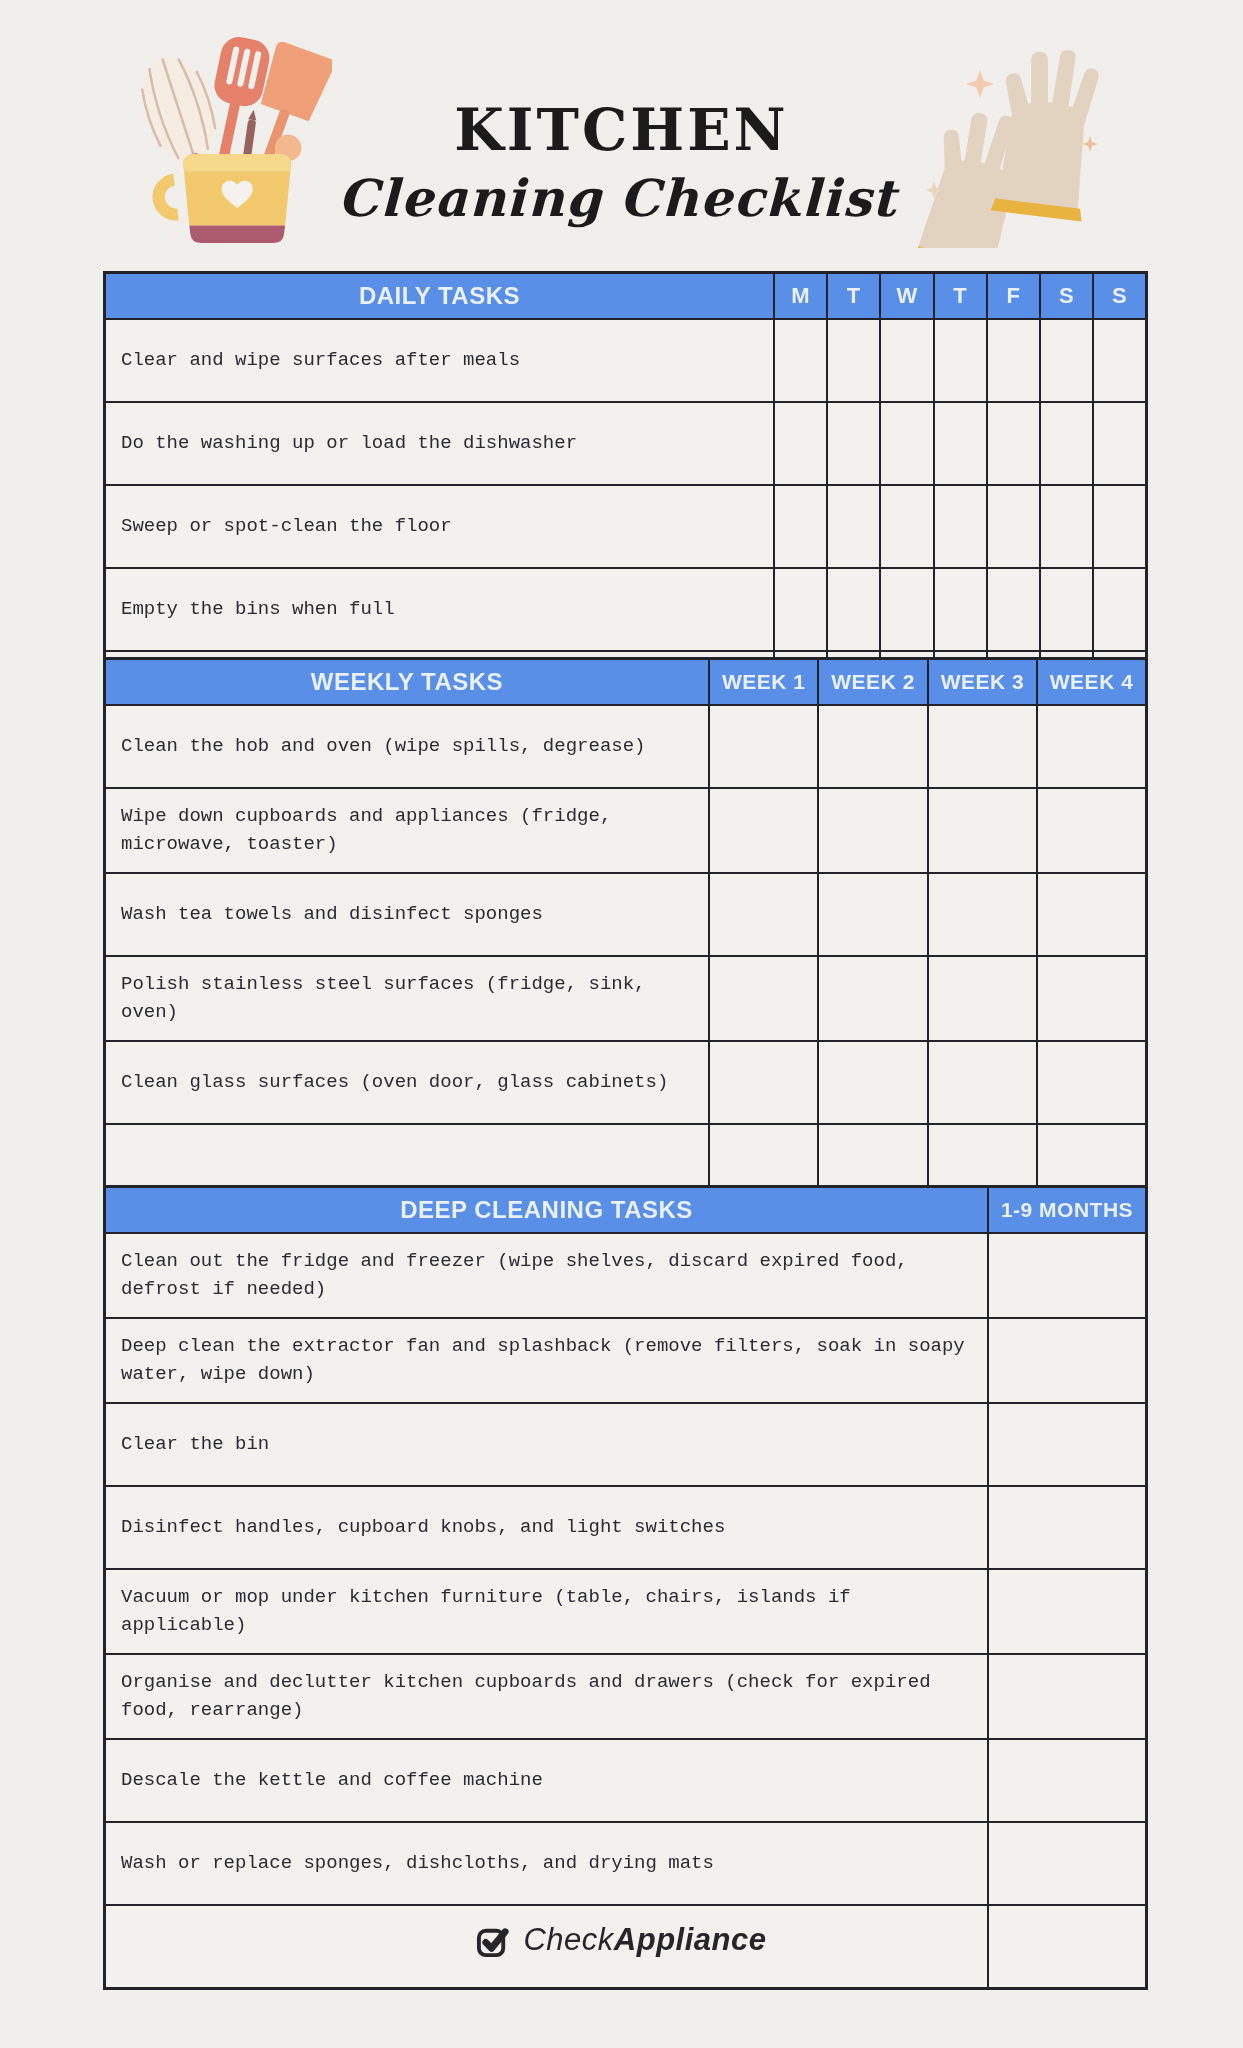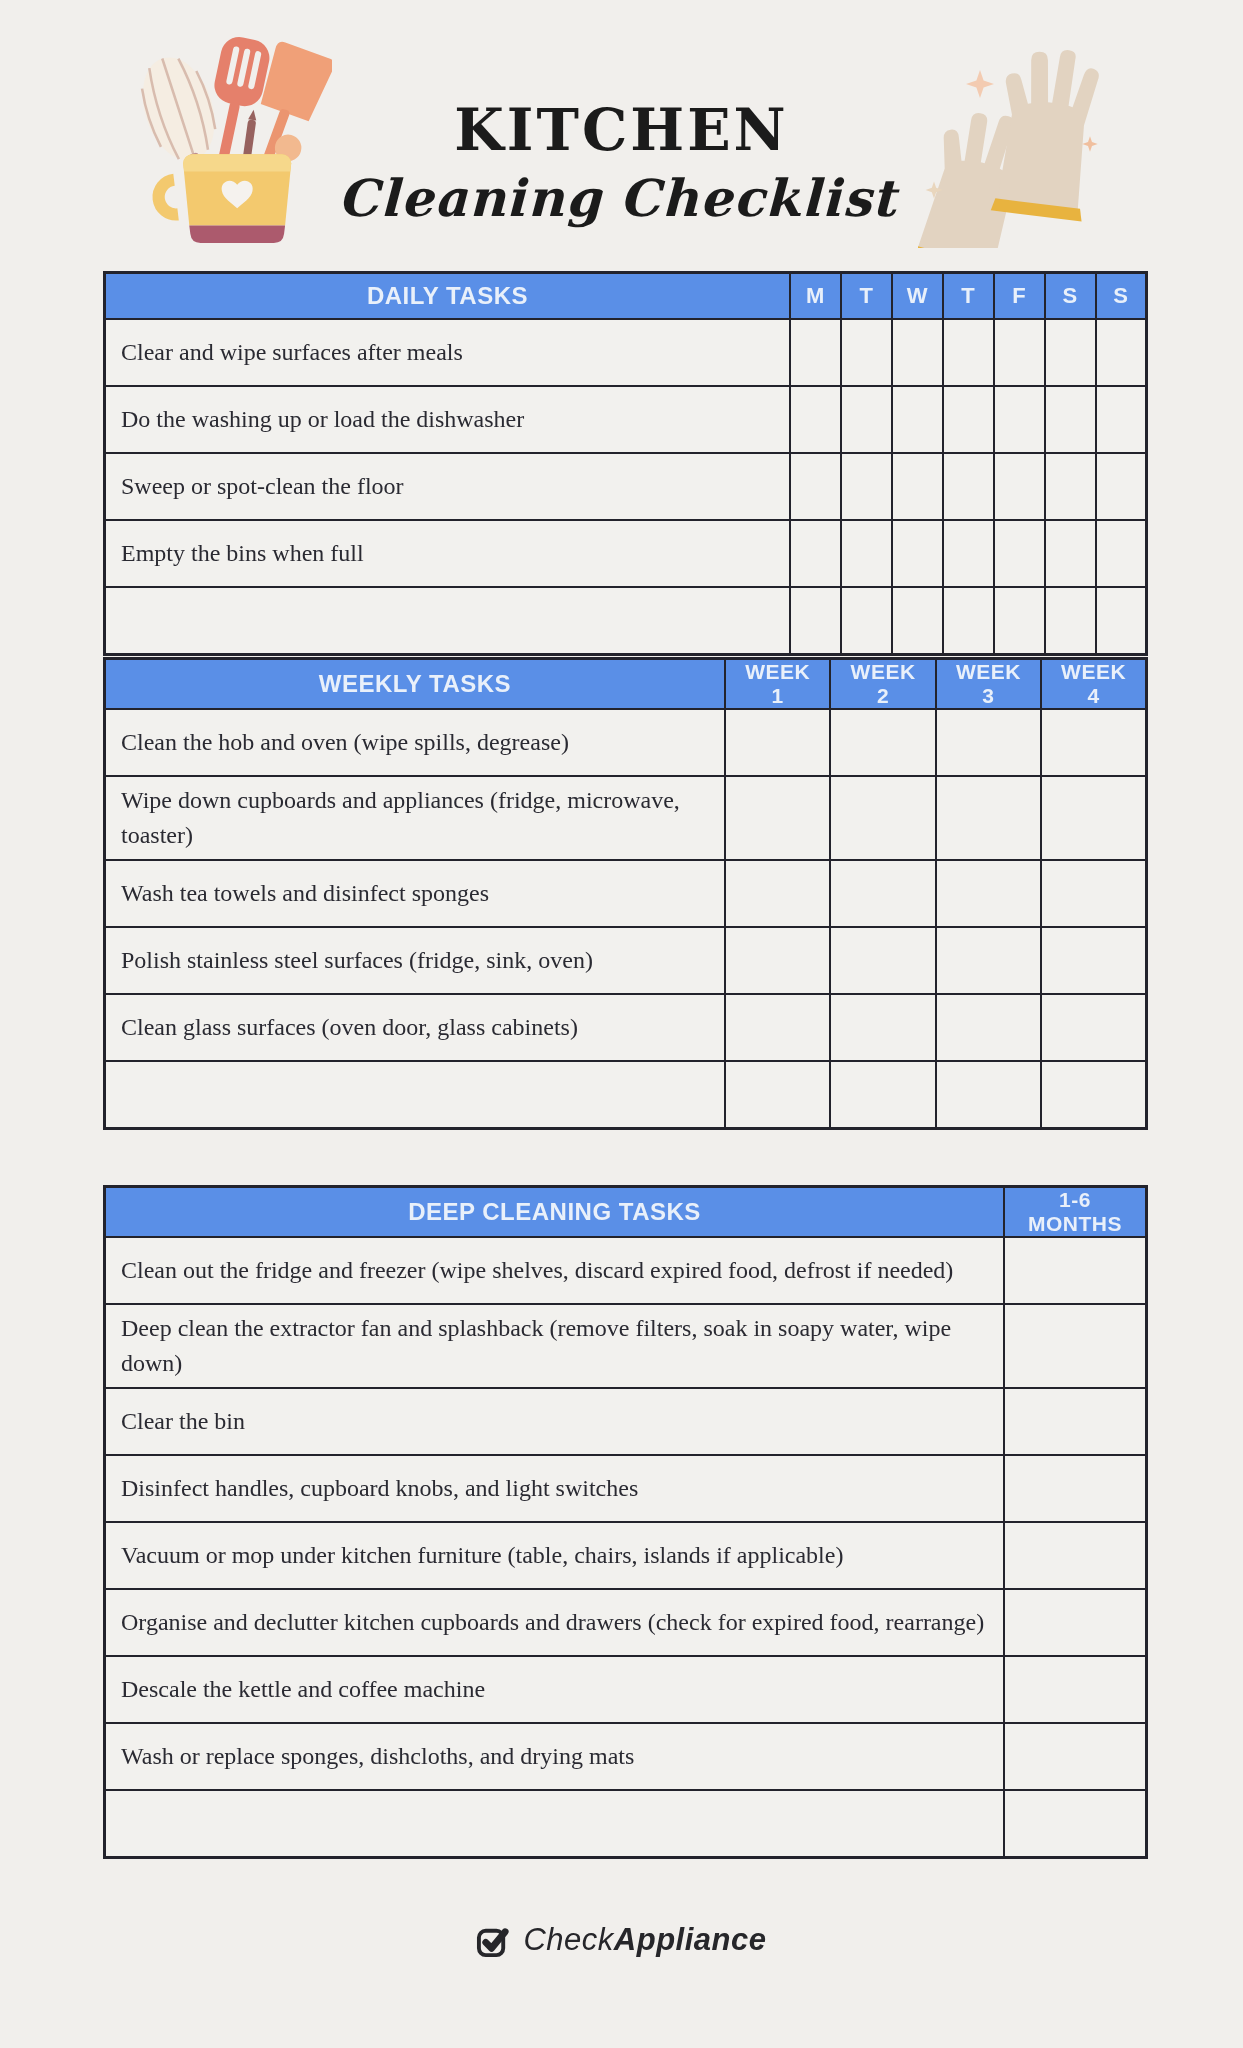--- a/index.html
+++ b/index.html
@@ -37,36 +37,36 @@
     background:#F2F1EE;
     border:3px solid #23232C;
   }
   .t-daily{top:271px;}
   .t-weekly{top:657px;}
   .t-deep{top:1185px;border-radius:20px;}
   .check-table th{
     background:#5A8FE7;color:#E9F0FA;
     border:2px solid #23232C;
     font-weight:bold;font-size:24px;letter-spacing:0.5px;
-    height:44px;padding:0 12px;text-align:center;
+    height:44px;padding:0 4px;text-align:center;
   }
   .check-table th.col-h{font-size:21px;}
   .t-daily th.col-h{font-size:22px;}
   .check-table th.task-h{}
   .t-daily th.task-h{width:659px;}
   .t-weekly th.task-h{width:594px;margin-left:40px;}
   .t-deep th.task-h{width:873px;}
   .check-table td{
     border:2px solid #23232C;
     height:53px;
   }
   .check-table td.task{
-    font-family:Liberation Serif, serif;
-    font-size:24px;line-height:1.45;
-    padding:6px 15px;
+    font-family:Liberation Mono, monospace;
+    font-size:19px;line-height:1.45;
+    padding:14px 15px;
     vertical-align:middle;
     color:#2A2A32;
   }
   .check-table td.check{background:#F2F1EE;}
   
   .footer-brand{
     position:absolute;left:0;top:1922px;width:100%;
     display:flex;align-items:center;justify-content:center;gap:12px;
   }
   .footer-brand .brand-text{
@@ -264,21 +264,21 @@
         <td class="check"></td>
         <td class="check"></td>
       </tr>
     </tbody>
 </table>
 
 <table class="check-table t-deep">
   <thead>
     <tr>
       <th class="task-h">DEEP CLEANING TASKS</th>
-    <th class="col-h">1-6 MONTHS</th>
+    <th class="col-h">1-9 MONTHS</th>
       </tr>
   </thead>
   <tbody>
       <tr>
         <td class="task">Clean out the fridge and freezer (wipe shelves, discard expired food, defrost if needed)</td>
         <td class="check"></td>
       </tr>
       <tr>
         <td class="task">Deep clean the extractor fan and splashback (remove filters, soak in soapy water, wipe down)</td>
         <td class="check"></td>

